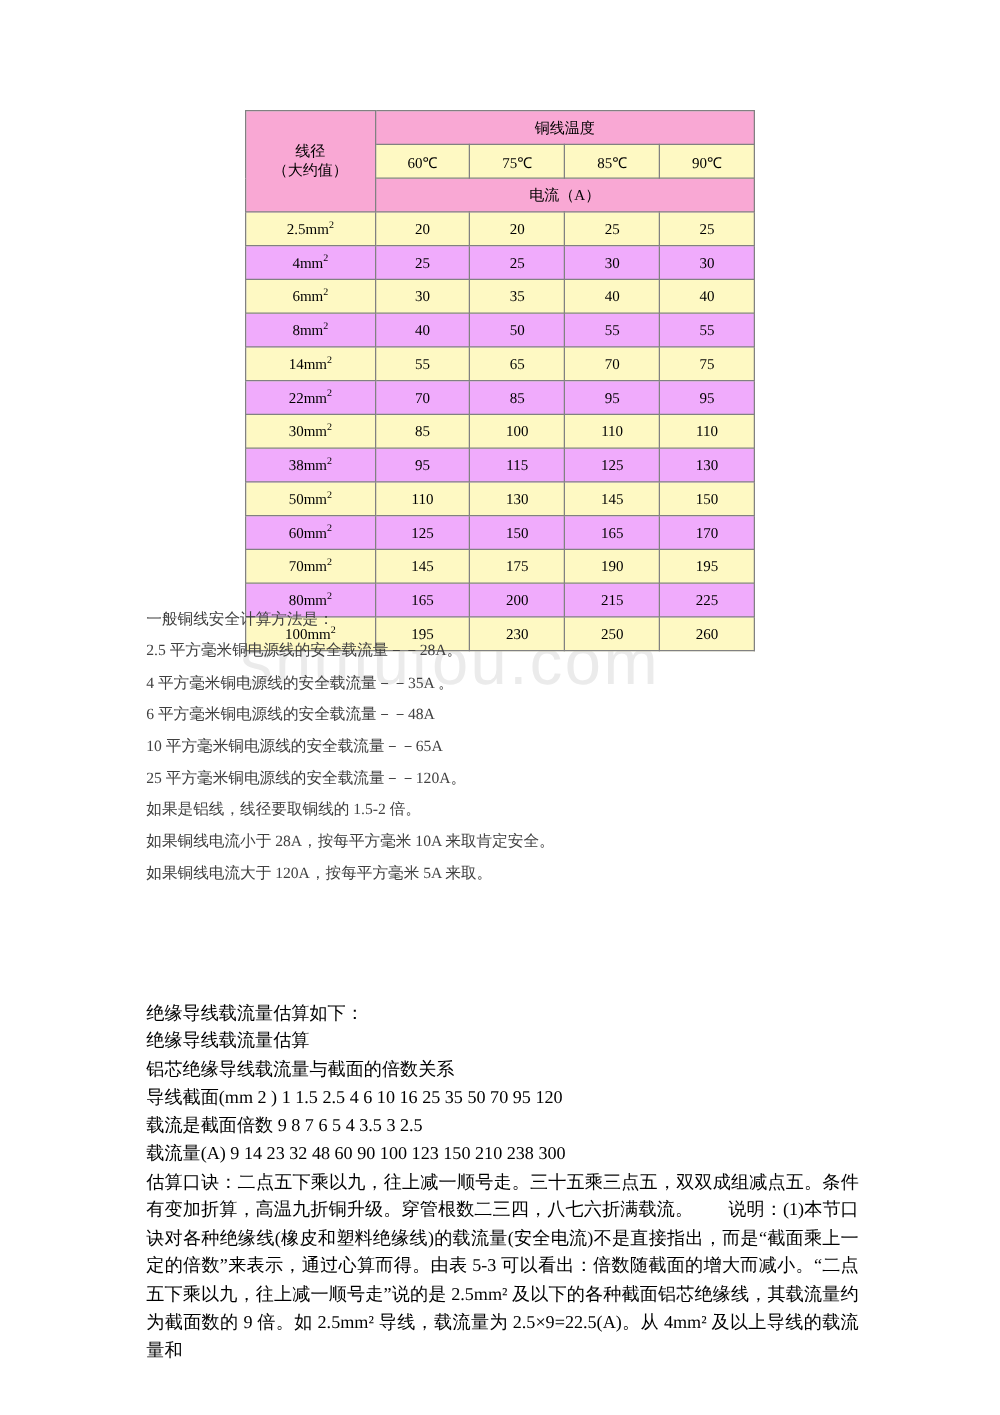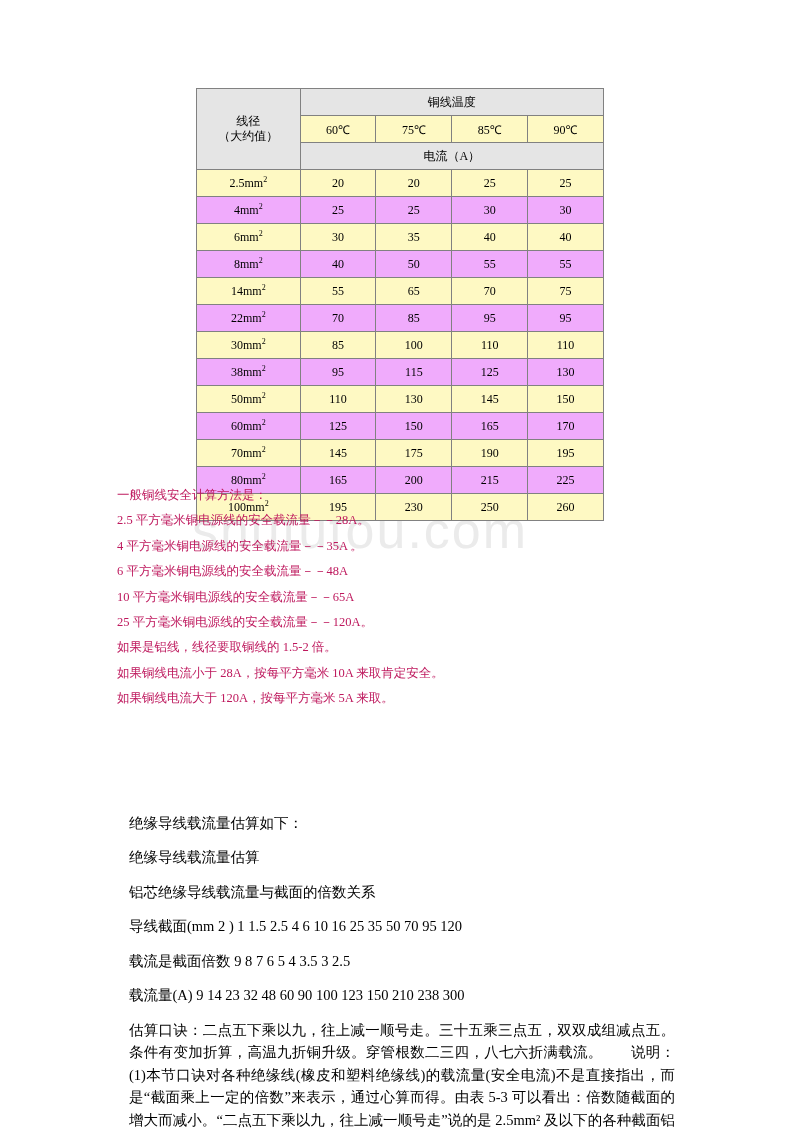--- a/index.html
+++ b/index.html
@@ -55,21 +55,21 @@
   }
   table.amp td, table.amp th {
     border: 1px solid #818181;
     text-align: center;
     vertical-align: middle;
     padding: 0;
     height: 26px;
     font-weight: normal;
   }
   td.head-yellow, th.head-yellow {
-    background: #e5e5e5;
+    background: #f9a8d4;
   }
   td.row-blue {
     background: #f0abfc;
   }
   td.row-white {
     background: #fef9c3;
   }
   .size-col {
     width: 104px;
   }
@@ -90,38 +90,38 @@
     position: absolute;
     left: 117px;
     top: 488px;
     width: 600px;
     font-family: "Liberation Serif", serif;
   }
   .notes p {
     margin: 0 0 11px 0;
     font-size: 12.5px;
     line-height: 1.15;
-    color: #be185d;
+    color: #404040;
   }
   .notes p.first {
     font-size: 12.5px;
   }
 
   
   .body2 {
     position: absolute;
     left: 117px;
     top: 800px;
     width: 570px;
     font-family: "Liberation Serif", serif;
     font-size: 14.5px;
     line-height: 1.55;
   }
   .body2 p {
-    margin: 12px;
+    margin: 0;
     font-family: Liberation Serif, serif;
   }
   .body2 p.para {
     text-align: justify;
     text-justify: inter-ideograph;
   }
   .nbsp-gap {
     display: inline-block;
     width: 28px;
   }

